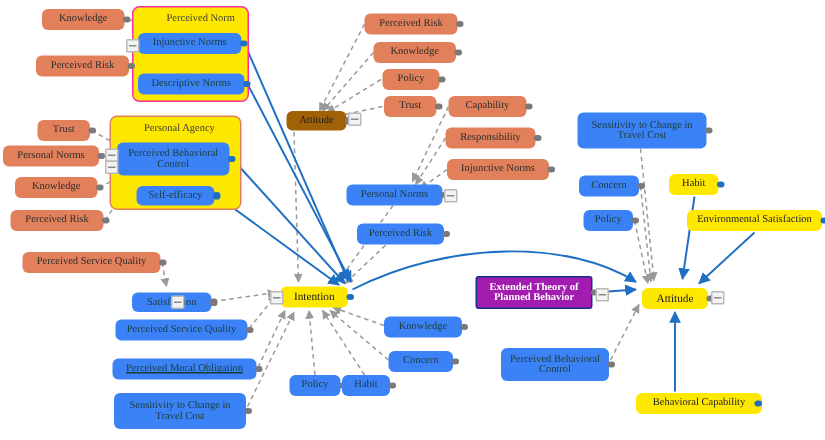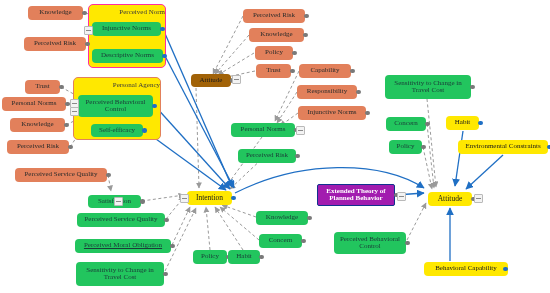--- a/index.html
+++ b/index.html
@@ -2,28 +2,28 @@
 <html><head>
 <meta charset="utf-8">
 <style>
   html,body{margin:0;padding:0;background:#ffffff;}
   body{width:550px;height:293px;overflow:hidden;font-family:"Liberation Serif",serif;}
   #canvas{position:relative;width:550px;height:293px;background:#fff;}
   svg#wires{position:absolute;left:0;top:0;width:550px;height:293px;pointer-events:none;}
   .node{position:absolute;box-sizing:border-box;display:flex;align-items:center;justify-content:center;
         text-align:center;border-radius:4px;line-height:1.05;padding:1px 3px;}
   .n-orange{background:#E2805B;color:#2b2b2b;}
-  .n-teal{background:#22c55e;color:#1b3b38;}
+  .n-teal{background:#3b82f6;color:#1b3b38;}
   .n-yellow{background:#FFE800;color:#1a1a1a;}
   .n-green{background:#a16207;color:#1a1a1a;}
   .n-blue{background:#a21caf;color:#ffffff;border:1.2px solid #11328e;font-weight:bold;border-radius:2px;}
   .grp{position:absolute;box-sizing:border-box;border-radius:5px;background:#FFE800;}
   .grp-pink{border:1.6px solid #FF2EA0;}
   .grp-orange{border:1.6px solid #E2805B;}
-  .grp-title{position:absolute;left:0;right:0;text-align:right;color:#3a3a3a;}
+  .grp-title{position:absolute;left:0;right:0;text-align:left;color:#3a3a3a;padding-left:22px;}
   .dot{position:absolute;border-radius:50%;background:#7a7a7a;}
   .dot-blue{background:#1F6FC4;}
   .collapse{position:absolute;width:7px;height:7px;border:1px solid #b9b9b9;background:#f3f3f3;border-radius:1px;}
   .collapse:before{content:"";position:absolute;left:1px;right:1px;top:2.5px;height:1px;background:#8a8a8a;}
 </style>
 </head>
 <body>
 
 <div id="canvas">
 
@@ -223,21 +223,21 @@
       <div class="dot" style="width: 4.5px; height: 4.5px; left: 425px; top: 121.8px;"></div>
       <div class="node n-teal" style="left: 389px; top: 140px; width: 33px; height: 14px; font-size: 7px;">
         <span>Policy</span>
       </div>
       <div class="dot" style="width: 4.5px; height: 4.5px; left: 421px; top: 144.8px;"></div>
       <div class="node n-yellow" style="left: 446px; top: 116px; width: 33px; height: 14px; font-size: 7px;">
         <span>Habit</span>
       </div>
       <div class="dot dot-blue" style="width: 4.5px; height: 4.5px; left: 478px; top: 120.8px;"></div>
       <div class="node n-yellow" style="left: 458px; top: 140px; width: 90px; height: 14px; font-size: 7px;">
-        <span>Environmental Constraints</span>
+        <span>Environmental Satisfaction</span>
       </div>
       <div class="dot dot-blue" style="width: 4.5px; height: 4.5px; left: 547px; top: 144.8px;"></div>
       <div class="node n-yellow" style="left: 428px; top: 192px; width: 44px; height: 14px; font-size: 7.5px;">
         <span>Attitude</span>
       </div>
       <div class="dot" style="width: 4.5px; height: 4.5px; left: 471px; top: 196.8px;"></div>
       <div class="node n-teal" style="left: 334px; top: 232px; width: 72px; height: 22px; font-size: 7px;">
         <span>Perceived Behavioral Control</span>
       </div>
       <div class="dot" style="width: 4.5px; height: 4.5px; left: 405px; top: 240.8px;"></div>

